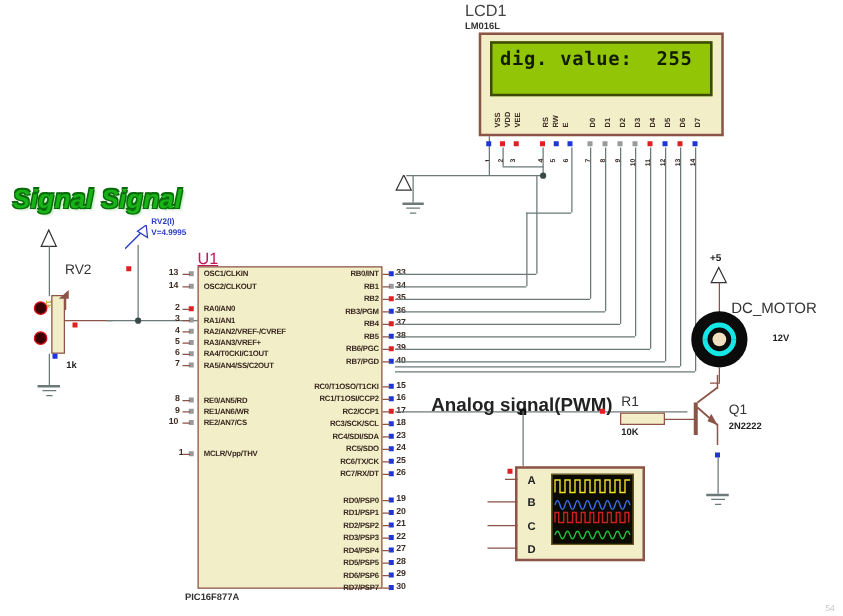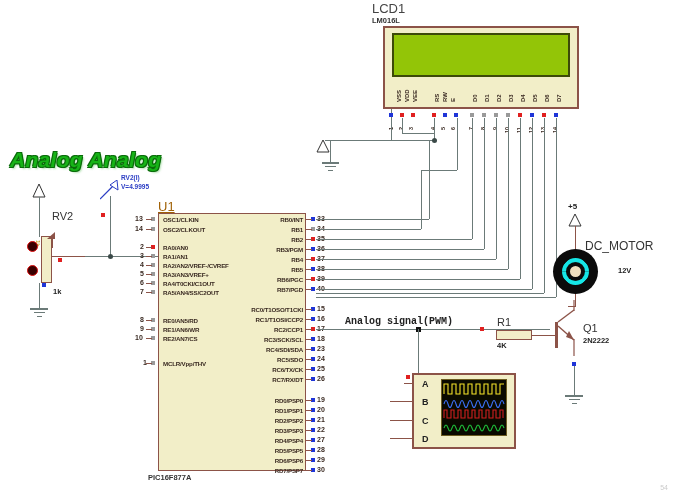--- a/index.html
+++ b/index.html
@@ -239,43 +239,43 @@
     font-size: 6.5px;
     font-weight: bold;
     color: #2a3cc4;
     white-space: nowrap;
     line-height: 1.25;
   }
 
   #pwm-label {
     position: absolute;
     left: 345px; top: 316px;
-    font-size: 10px;
+    font-size: 15px;
     font-weight: bold;
     color: #222;
     white-space: nowrap;
-    font-family: Liberation Mono, monospace;
   }
   #page-num {
     position: absolute;
     right: 6px; bottom: 2px;
     font-size: 7px;
     color: #cccccc;
   }
 </style>
 </head>
 <body>
 
 <div id="canvas">
 
   <div class="t" style="left:372px; top:2px; font-size:13px; color:#444;">LCD1</div>
   <div class="t" style="left:372px; top:17px; font-size:7.5px; font-weight:bold; color:#333;">LM016L</div>
 
   <div id="lcd-body"></div>
   <div id="lcd-screen">
+    <div class="lcd-line">dig. value:  255</div>
   </div>
 
   <div class="lcd-pinname" style="left:396px; top:102px;">VSS</div>
   <div class="lcd-pinname" style="left:404px; top:102px;">VDD</div>
   <div class="lcd-pinname" style="left:412px; top:102px;">VEE</div>
   <div class="lcd-pinname" style="left:434px; top:102px;">RS</div>
   <div class="lcd-pinname" style="left:442px; top:102px;">RW</div>
   <div class="lcd-pinname" style="left:450px; top:102px;">E</div>
   <div class="lcd-pinname" style="left:472px; top:102px;">D0</div>
   <div class="lcd-pinname" style="left:484px; top:102px;">D1</div>
@@ -327,21 +327,21 @@
   <div class="gnd-l1" style="left:322px; top:162px; width:17px; height:2px;"></div>
   <div class="gnd-l1" style="left:325px; top:166px; width:11px;"></div>
   <div class="gnd-l1" style="left:328px; top:170px; width:5px;"></div>
 
   <div class="abs" style="left:432px; top:138px; width:5px; height:5px; border-radius:50%; background:#3b4a48;"></div>
 
   <svg class="abs" style="left:316px; top:140px;" width="14" height="16">
     <polygon points="7,0 13,12 1,12" fill="#ffffff" stroke="#333" stroke-width="1"></polygon>
   </svg>
 
-  <div id="analog-title">Analog Analog</div>
+  <div id="analog-title">Signal Signal</div>
 
   <svg class="abs" style="left:31px; top:183px;" width="16" height="18">
     <polygon points="8,1 14,14 2,14" fill="#ffffff" stroke="#333" stroke-width="1"></polygon>
   </svg>
   <div class="wire-v" style="left:39px; top:197px; height:40px;"></div>
   <div class="reflabel" style="left:52px; top:211px;">RV2</div>
 
   <div id="rv2-body"></div>
   <div id="rv2-text">1k</div>
 
@@ -368,21 +368,21 @@
     <line x1="0" y1="19" x2="16" y2="3" stroke="#2a3cc4" stroke-width="1.2"></line>
     <polygon points="17,0 18,10 10,5" fill="#ffffff" stroke="#2a3cc4" stroke-width="1"></polygon>
   </svg>
   <div class="probe-txt" style="left:121px; top:174px;">RV2(I)</div>
   <div class="probe-txt" style="left:121px; top:183px;">V=4.9995</div>
   <div class="wire-v" style="left:110px; top:196px; height:60px;"></div>
 
   <div class="wire-h" style="left:85px; top:256px; width:75px;"></div>
   <div class="abs" style="left:108px; top:254px; width:5px; height:5px; border-radius:50%; background:#3b4a48;"></div>
 
-  <div class="t" style="left:158px; top:200px; font-size:13px; color:#a16207;text-decoration:underline;">U1</div>
+  <div class="t" style="left:158px; top:200px; font-size:13px; color:#be185d;text-decoration:underline;">U1</div>
   <div class="chip" id="mcu-body" style="left:158px; top:213px; width:148px; height:258px;"></div>
   <div class="t" style="left:148px; top:474px; font-size:7.5px; font-weight:bold; color:#333;">PIC16F877A</div>
 
   <div class="pinlabel" style="left:163px; top:217px;">OSC1/CLKIN</div>
   <div class="pinlabel" style="left:163px; top:227px;">OSC2/CLKOUT</div>
   <div class="pinlabel" style="left:163px; top:245px;">RA0/AN0</div>
   <div class="pinlabel" style="left:163px; top:254px;">RA1/AN1</div>
   <div class="pinlabel" style="left:163px; top:263px;">RA2/AN2/VREF-/CVREF</div>
   <div class="pinlabel" style="left:163px; top:272px;">RA3/AN3/VREF+</div>
   <div class="pinlabel" style="left:163px; top:281px;">RA4/T0CKI/C1OUT</div>
@@ -566,21 +566,21 @@
   <div class="wire-h" style="left:316px; top:297px; width:240px;"></div>
 
   <div class="wire-h" style="left:316px; top:329px; width:234px;"></div>
   <div id="pwm-label">Analog signal(PWM)</div>
   <div class="abs" style="left:416px; top:327px; width:5px; height:5px; background:#111;"></div>
   <div class="wire-v" style="left:418px; top:329px; height:54px;"></div>
   <div class="pinsq pin-red" style="left:480px; top:327px;"></div>
 
   <div class="reflabel" style="left:497px; top:317px;">R1</div>
   <div id="r1-body"></div>
-  <div class="vallabel" style="left:497px; top:342px;">4K</div>
+  <div class="vallabel" style="left:497px; top:342px;">10K</div>
   <div class="wire-red-h" style="left:532px; top:335px; width:25px;"></div>
 
   <div class="wire-red-v" style="left:557px; top:322px; height:26px;"></div>
   <div class="abs" style="left:555px; top:322px; width:3px; height:26px; background:#8c5348;"></div>
   <svg class="abs" style="left:556px; top:300px;" width="28" height="72">
     <line x1="2" y1="22" x2="18" y2="10" stroke="#8c5348" stroke-width="1.4"></line>
     <line x1="2" y1="26" x2="18" y2="40" stroke="#8c5348" stroke-width="1.4"></line>
     <polygon points="13,31 18,40 10,37" fill="#8c5348"></polygon>
     <line x1="18" y1="0" x2="18" y2="11" stroke="#8c5348" stroke-width="1.2"></line>
     <line x1="18" y1="39" x2="18" y2="56" stroke="#8c5348" stroke-width="1.2"></line>

